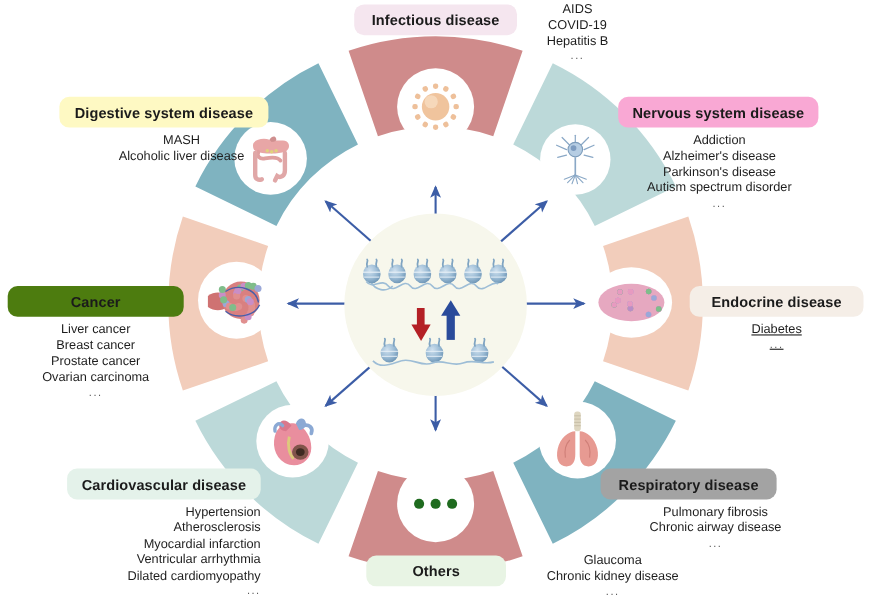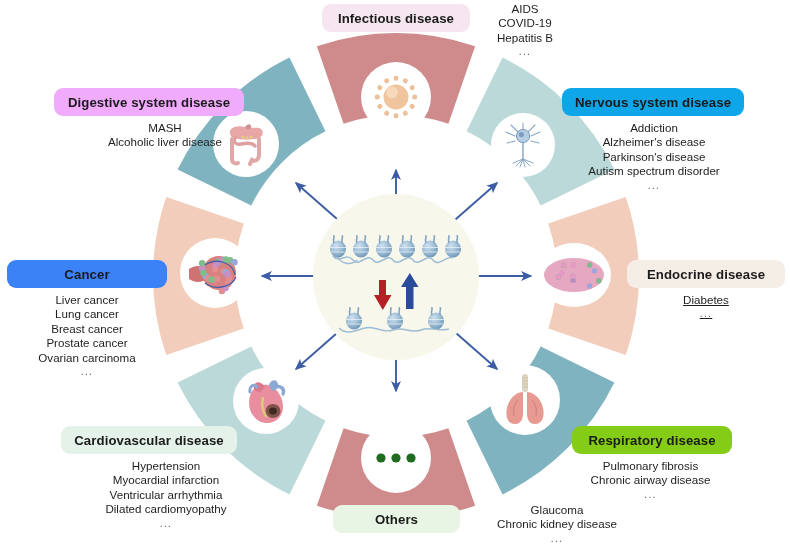--- a/index.html
+++ b/index.html
@@ -408,36 +408,36 @@
     <svg width="44" height="14" viewBox="0 0 44 14">
       <circle cx="7" cy="7" r="4.6" fill="#1f6b1f"></circle>
       <circle cx="22" cy="7" r="4.6" fill="#1f6b1f"></circle>
       <circle cx="37" cy="7" r="4.6" fill="#1f6b1f"></circle>
     </svg>
   </div>
 
   <div class="pill" style="left:322px;top:4px;width:148px;height:28px;background:#f5e6ef;">
     <span>Infectious disease</span>
   </div>
-  <div class="pill" style="left:54px;top:88px;width:190px;height:28px;background:#f0abfc;">
+  <div class="pill" style="left:54px;top:88px;width:190px;height:28px;background:#fef9c3;">
     <span>Digestive system disease</span>
   </div>
-  <div class="pill" style="left:562px;top:88px;width:182px;height:28px;background:#0ea5e9;">
+  <div class="pill" style="left:562px;top:88px;width:182px;height:28px;background:#f9a8d4;">
     <span>Nervous system disease</span>
   </div>
-  <div class="pill" style="left:7px;top:260px;width:160px;height:28px;background:#3b82f6;">
+  <div class="pill" style="left:7px;top:260px;width:160px;height:28px;background:#4d7c0f;">
     <span>Cancer</span>
   </div>
   <div class="pill" style="left:627px;top:260px;width:158px;height:28px;background:#f5eee7;">
     <span>Endocrine disease</span>
   </div>
   <div class="pill" style="left:61px;top:426px;width:176px;height:28px;background:#e4f2ea;">
     <span>Cardiovascular disease</span>
   </div>
-  <div class="pill" style="left:572px;top:426px;width:160px;height:28px;background:#84cc16;">
+  <div class="pill" style="left:546px;top:426px;width:160px;height:28px;background:#a3a3a3;">
     <span>Respiratory disease</span>
   </div>
   <div class="pill" style="left:333px;top:505px;width:127px;height:28px;background:#e8f4e4;">
     <span>Others</span>
   </div>
 
   <div class="itemlist" id="list-infectious" style="left:455px;top:2px;width:140px;">
       <div>AIDS</div>
       <div>COVID-19</div>
       <div>Hepatitis B</div>
@@ -449,32 +449,32 @@
     </div>
   <div class="itemlist" id="list-nervous" style="left:558px;top:121px;width:192px;">
       <div>Addiction</div>
       <div>Alzheimer's disease</div>
       <div>Parkinson's disease</div>
       <div>Autism spectrum disorder</div>
       <span class="dots">...</span>
     </div>
   <div class="itemlist" id="list-cancer" style="left:7px;top:293px;width:160px;">
       <div>Liver cancer</div>
-      <div>Lung cancer</div>
       <div>Breast cancer</div>
       <div>Prostate cancer</div>
       <div>Ovarian carcinoma</div>
       <span class="dots">...</span>
     </div>
   <div class="itemlist" id="list-endocrine" style="left:627px;top:293px;width:158px;text-decoration:underline;">
       <div>Diabetes</div>
       <span class="dots">...</span>
     </div>
-  <div class="itemlist" id="list-cardiovascular" style="left:70px;top:459px;width:192px;">
+  <div class="itemlist" id="list-cardiovascular" style="left:45px;top:459px;width:192px;text-align:right;">
       <div>Hypertension</div>
+      <div>Atherosclerosis</div>
       <div>Myocardial infarction</div>
       <div>Ventricular arrhythmia</div>
       <div>Dilated cardiomyopathy</div>
       <span class="dots">...</span>
     </div>
   <div class="itemlist" id="list-respiratory" style="left:568px;top:459px;width:165px;">
       <div>Pulmonary fibrosis</div>
       <div>Chronic airway disease</div>
       <span class="dots">...</span>
     </div>

